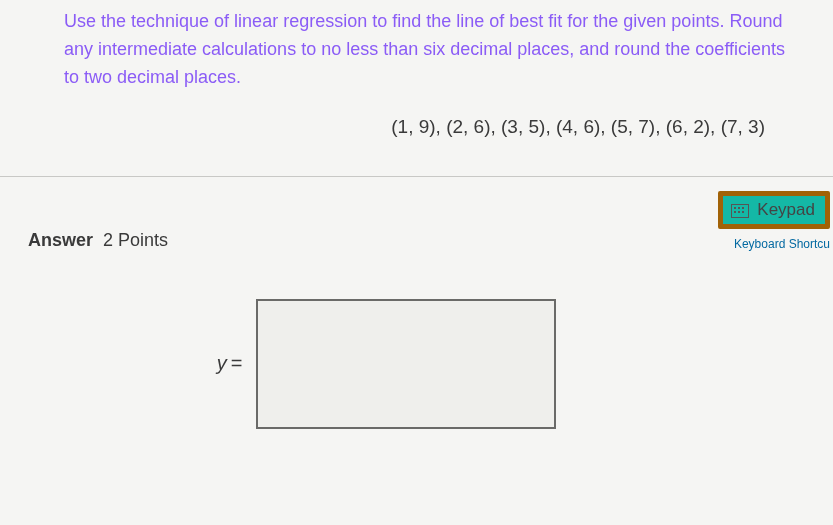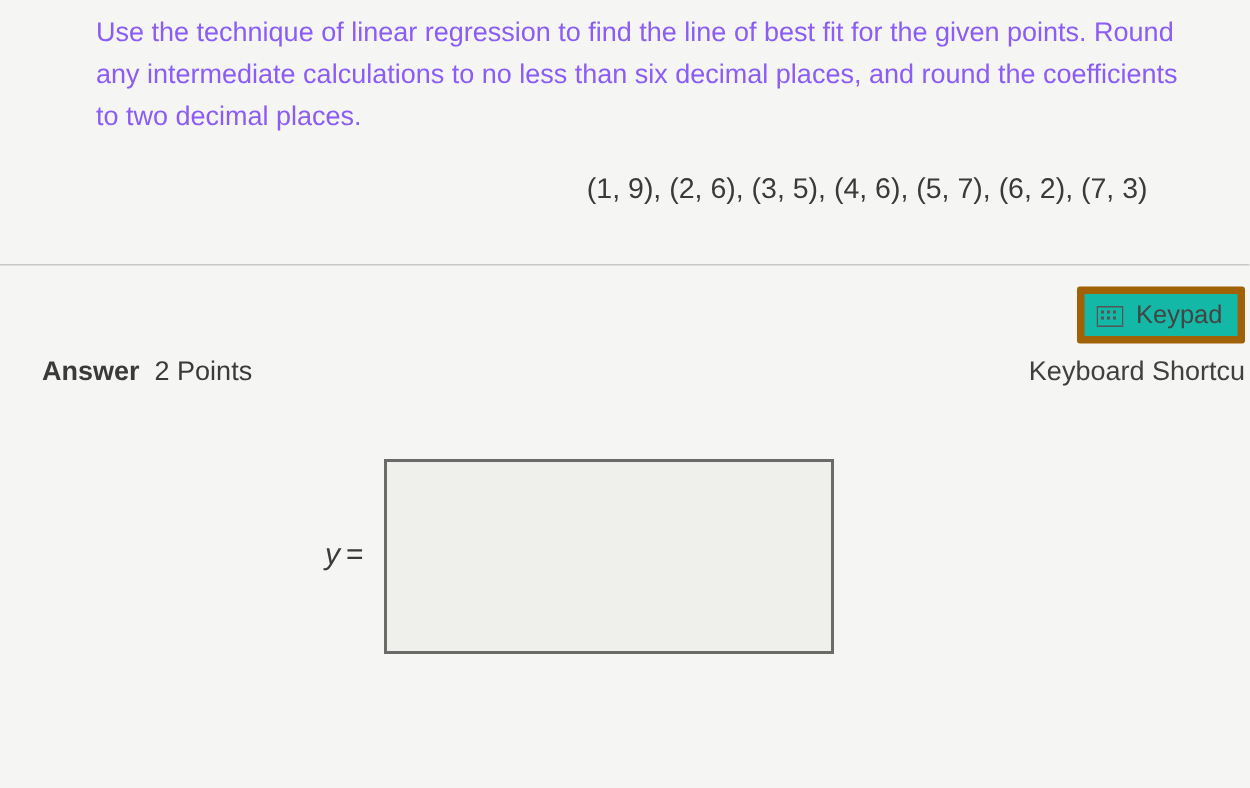--- a/index.html
+++ b/index.html
@@ -64,23 +64,23 @@
       color: #444;
       font-size: 17px;
       cursor: pointer;
     }
     .keypad-icon {
       width: 18px;
       height: 14px;
       display: inline-block;
     }
     .shortcut-link {
-      color: #404040;
+      color: #0369a1;
       margin-top: 8px;
-      font-size: 18px;
+      font-size: 12px;
       margin-left: 16px;
     }
     .input-area {
       display: flex;
       align-items: center;
       justify-content: center;
       margin-top: 48px;
       padding-right: 60px;
     }
     .y-equals {

